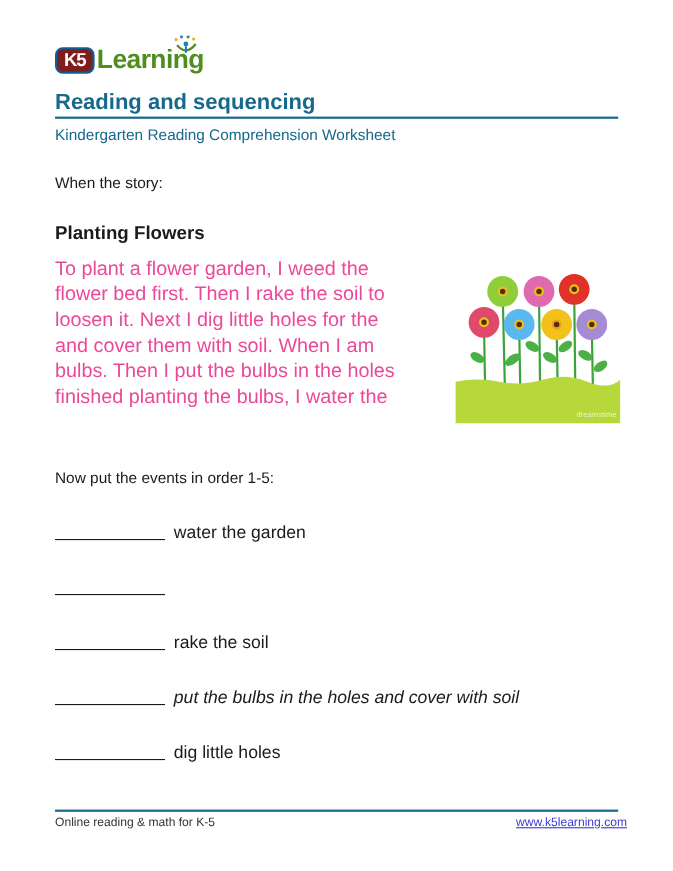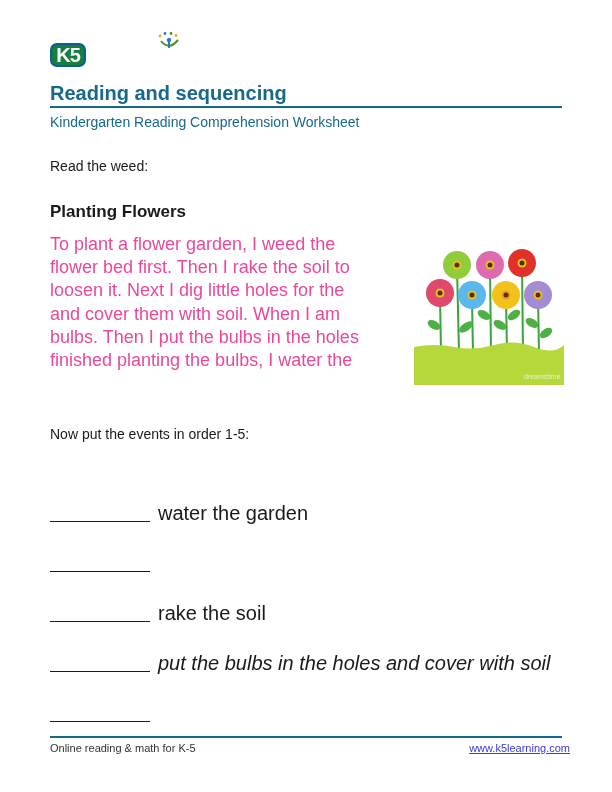--- a/index.html
+++ b/index.html
@@ -2,68 +2,69 @@
 <html><head>
 <meta charset="utf-8">
 <style>
   html, body { margin: 0; padding: 0; background: #ffffff; }
   body { width: 612px; height: 792px; position: relative; overflow: hidden;
          font-family: "Liberation Sans", sans-serif; color: #1a1a1a; }
   .abs { position: absolute; }
 
   
   .logo { left: 50px; top: 38px; width: 160px; height: 34px; display: flex; align-items: center; }
-  .logo-badge { width: 36px; height: 24px; border-radius: 7px; background: #15803d;
+  .logo-badge { width: 36px; height: 24px; border-radius: 7px; background: #7f1d1d;
                 border: 2px solid #0e5d96; display: flex; align-items: center; justify-content: center;
-                color: #ffffff; font-weight: bold; font-size: 20px; letter-spacing: -1px;
+                color: #ffffff; font-weight: bold; font-size: 17px; letter-spacing: -1px;
                 box-sizing: border-box; }
   .logo-text { margin-left: 2px; font-weight: bold; font-size: 24px; color: #4f8d1f; letter-spacing: -0.5px; }
   .logo-figure { position: absolute; left: 106px; top: -6px; width: 26px; height: 18px; }
 
   
   .title { left: 50px; top: 82px; font-size: 20px; font-weight: bold; color: #16698a; }
   .rule { left: 50px; width: 512px; height: 2px; background: #16698a; }
   .rule-top { top: 106px; }
   .subtitle { left: 50px; top: 114px; font-size: 14px; color: #16698a; text-align: center; }
 
   .instruction { left: 50px; font-size: 14px; color: #1a1a1a; }
   .story-title { left: 50px; top: 202px; font-size: 17px; font-weight: bold; color: #1a1a1a; }
   .story-body { left: 50px; top: 233px; width: 350px; font-size: 18px; line-height: 23.2px; color: #ec4899; }
 
   .image-box { left: 414px; top: 235px; width: 150px; height: 150px; }
 
   .events { left: 50px; top: 470px; }
-  .event { position: absolute; left: 0; white-space: nowrap; font-size: 20px; color: #1a1a1a; margin-top: 31px; }
+  .event { position: absolute; left: 0; white-space: nowrap; font-size: 16px; color: #1a1a1a; }
   .blank { display: inline-block; width: 100px; border-bottom: 1.6px solid #1a1a1a; height: 18px; margin-right: 8px; vertical-align: baseline; position: relative; top: 2px; }
 
   .rule-bottom { top: 736px; height: 1.5px; }
   .footer-left { left: 50px; top: 742px; font-size: 11px; color: #333333; text-align: right; }
   .footer-right { right: 42px; top: 742px; font-size: 11px; color: #3b3bdb; text-decoration: underline; }
 </style>
 </head>
 <body>
 
 <div class="abs logo">
   <div class="logo-badge">K5</div>
+  <div class="logo-text">Learning</div>
   <svg class="logo-figure" viewBox="0 0 26 18">
     <circle cx="4" cy="4" r="1.4" fill="#f2a81d"></circle>
     <circle cx="9" cy="1.5" r="1.4" fill="#1f7fc1"></circle>
     <circle cx="15" cy="1.5" r="1.4" fill="#4f8d1f"></circle>
     <circle cx="20" cy="3.5" r="1.4" fill="#f2a81d"></circle>
     <circle cx="13" cy="8" r="2.2" fill="#1f7fc1"></circle>
     <path d="M5 9 Q13 19 22 8" stroke="#4f8d1f" stroke-width="2" fill="none"></path>
     <path d="M13 10 L13 16" stroke="#1f7fc1" stroke-width="2"></path>
   </svg>
 </div>
 
 <div class="abs title">Reading and sequencing</div>
 <div class="abs rule rule-top"></div>
 <div class="abs subtitle">Kindergarten Reading Comprehension Worksheet</div>
 
-<div class="abs instruction" style="top:158px;">Read the weed:</div>
+<div class="abs instruction" style="top:158px;">When the story:</div>
 <div class="abs story-title">Planting Flowers</div>
 <div class="abs story-body">
   <div>To plant a flower garden, I weed the</div>
   <div>flower bed first. Then I rake the soil to</div>
   <div>loosen it. Next I dig little holes for the</div>
   <div>and cover them with soil. When I am</div>
   <div>bulbs. Then I put the bulbs in the holes</div>
   <div>finished planting the bulbs, I water the</div>
 </div>
 
@@ -127,19 +128,19 @@
   <div class="event" style="top:50px;">
     <span class="blank"></span>
   </div>
   <div class="event" style="top:100px;">
     <span class="blank"></span><span>rake the soil</span>
   </div>
   <div class="event" style="top:150px;font-style:italic;">
     <span class="blank"></span><span>put the bulbs in the holes and cover with soil</span>
   </div>
   <div class="event" style="top:200px;">
-    <span class="blank"></span>
+    <span class="blank"></span><span>dig little holes</span>
   </div>
 </div>
 
 <div class="abs rule rule-bottom"></div>
 <div class="abs footer-left">Online reading &amp; math for K-5</div>
 <a class="abs footer-right">www.k5learning.com</a>
 
 </body></html>

